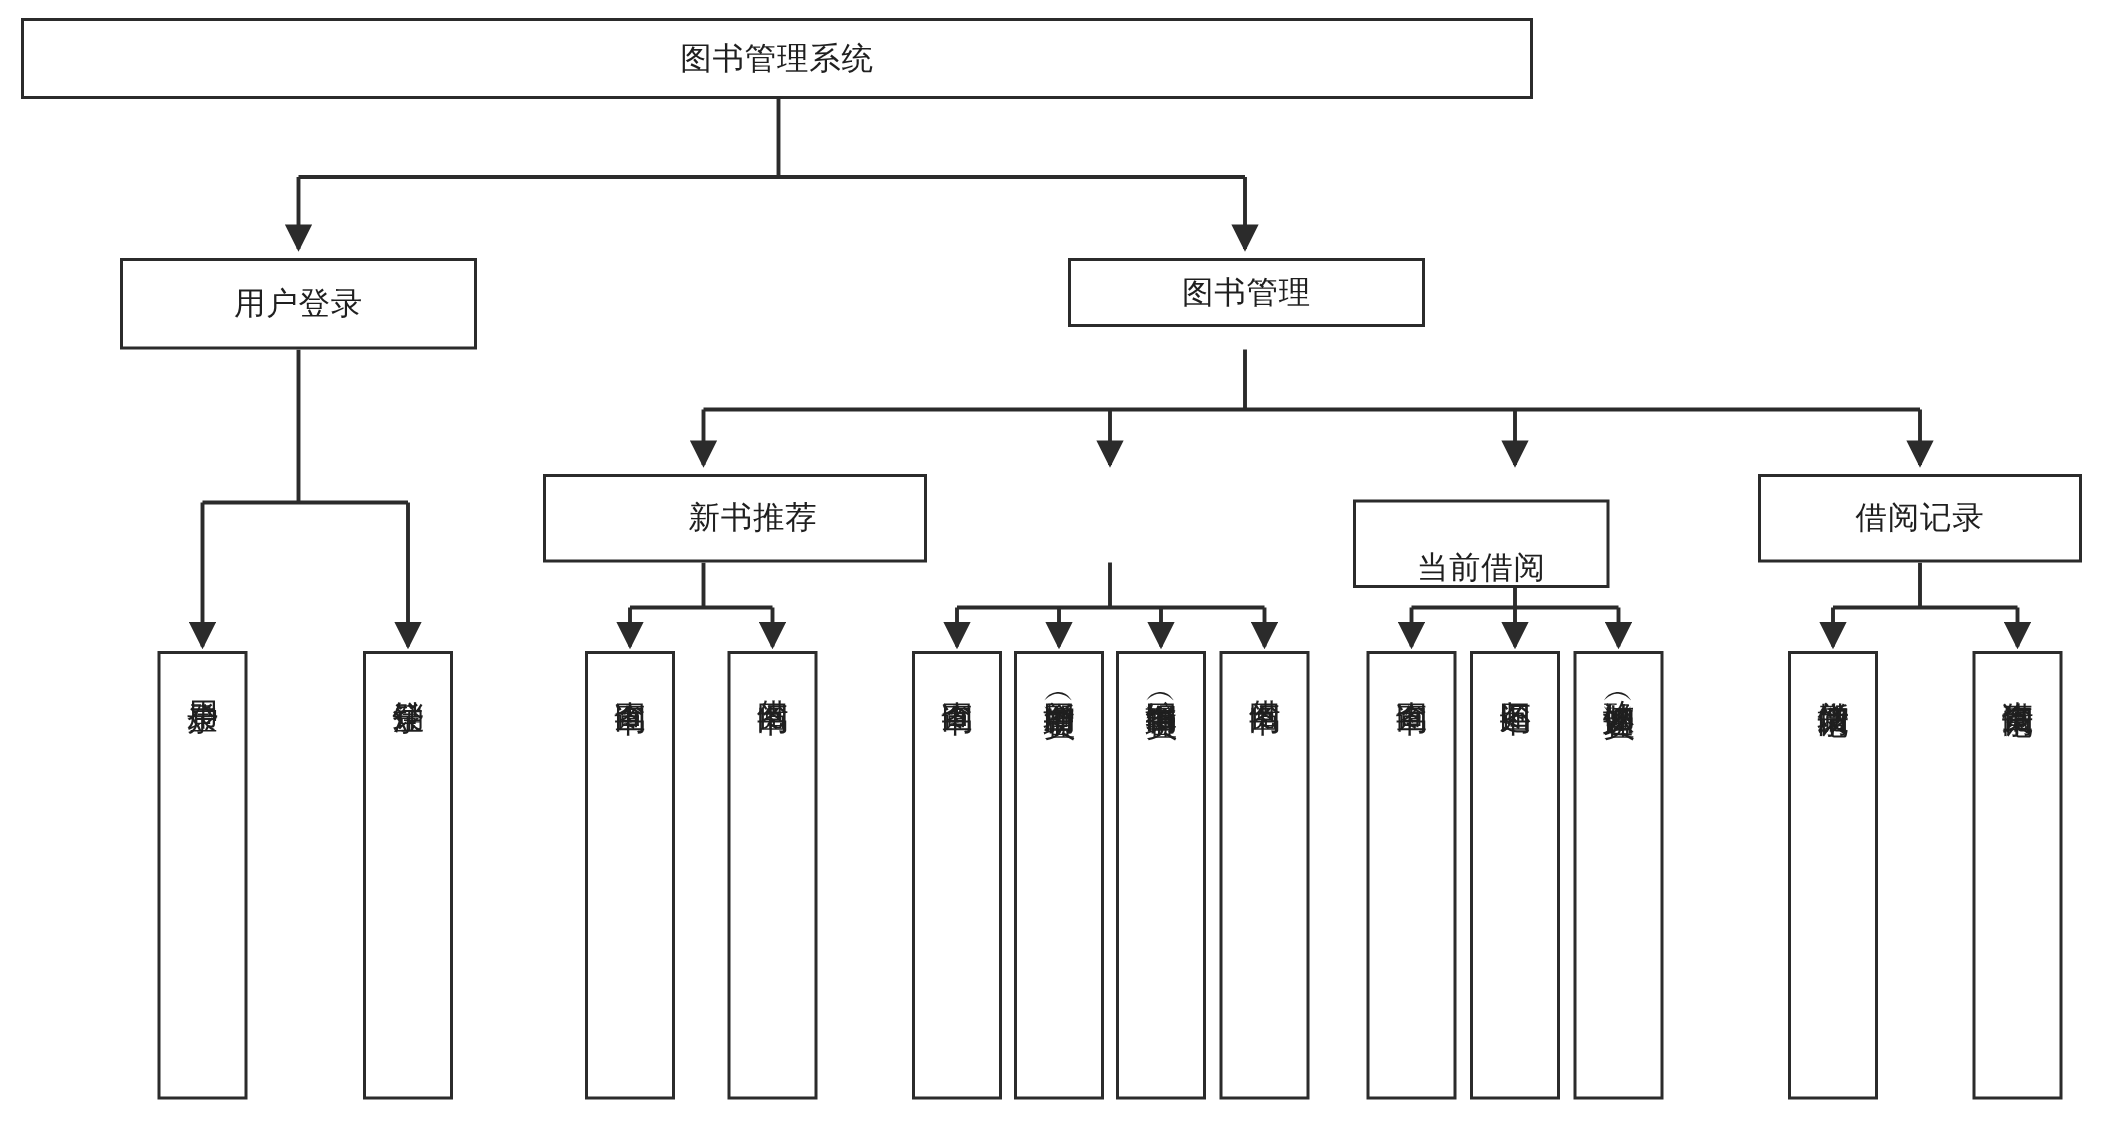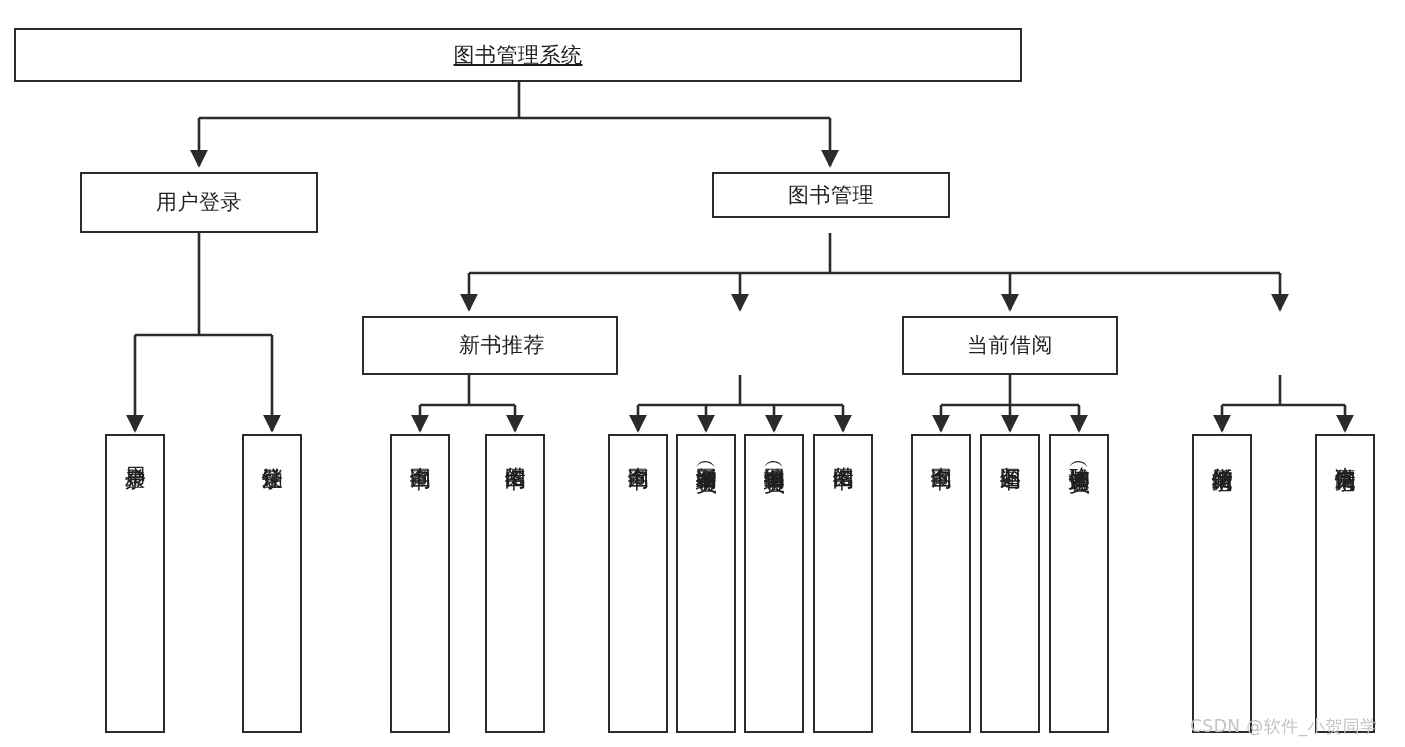--- a/index.html
+++ b/index.html
@@ -114,36 +114,39 @@
       <path d="M 1010 405 L 1010 431" marker-end="url(#arrow)"></path>
       <path d="M 1079 405 L 1079 431" marker-end="url(#arrow)"></path>
 
       <path d="M 1280 375 L 1280 405"></path>
       <path d="M 1222 405 L 1345 405"></path>
       <path d="M 1222 405 L 1222 431" marker-end="url(#arrow)"></path>
       <path d="M 1345 405 L 1345 431" marker-end="url(#arrow)"></path>
     </g>
   </svg>
 
-  <div class="node" style="left:14px; top:28px; width:1008px; height:54px;text-decoration:underline;">
+  <div class="node" style="left:14px; top:12px; width:1008px; height:54px;">
     <span class="label">图书管理系统</span>
   </div>
 
   <div class="node" style="left:80px; top:172px; width:238px; height:61px;">
     <span class="label">用户登录</span>
   </div>
   <div class="node" style="left:712px; top:172px; width:238px; height:46px;">
     <span class="label">图书管理</span>
   </div>
 
   <div class="node" style="left:362px; top:316px; width:256px; height:59px;padding-left:24px;">
     <span class="label">新书推荐</span>
   </div>
-  <div class="node" style="left:902px; top:316px; width:216px; height:59px;">
+  <div class="node" style="left:902px; top:333px; width:171px; height:59px;align-items:flex-end;">
     <span class="label">当前借阅</span>
+  </div>
+  <div class="node" style="left:1172px; top:316px; width:216px; height:59px;">
+    <span class="label">借阅记录</span>
   </div>
 
   <div class="node vertical" style="left:105px; top:434px; width:60px; height:299px;">
     <span class="label">用户登录</span>
   </div>
   <div class="node vertical" style="left:242px; top:434px; width:60px; height:299px;">
     <span class="label">注销登录</span>
   </div>
 
   <div class="node vertical" style="left:390px; top:434px; width:60px; height:299px;">
@@ -176,15 +179,14 @@
     <span class="label">确认归还（管理员）</span>
   </div>
 
   <div class="node vertical" style="left:1192px; top:434px; width:60px; height:299px;">
     <span class="label">新增借阅记录</span>
   </div>
   <div class="node vertical" style="left:1315px; top:434px; width:60px; height:299px;">
     <span class="label">查询借阅记录</span>
   </div>
 
-  <div class="watermark" style="left:1190px; top:715px;">CSDN @软件_小贺同学</div>
 
 </div>
 
 </body></html>

